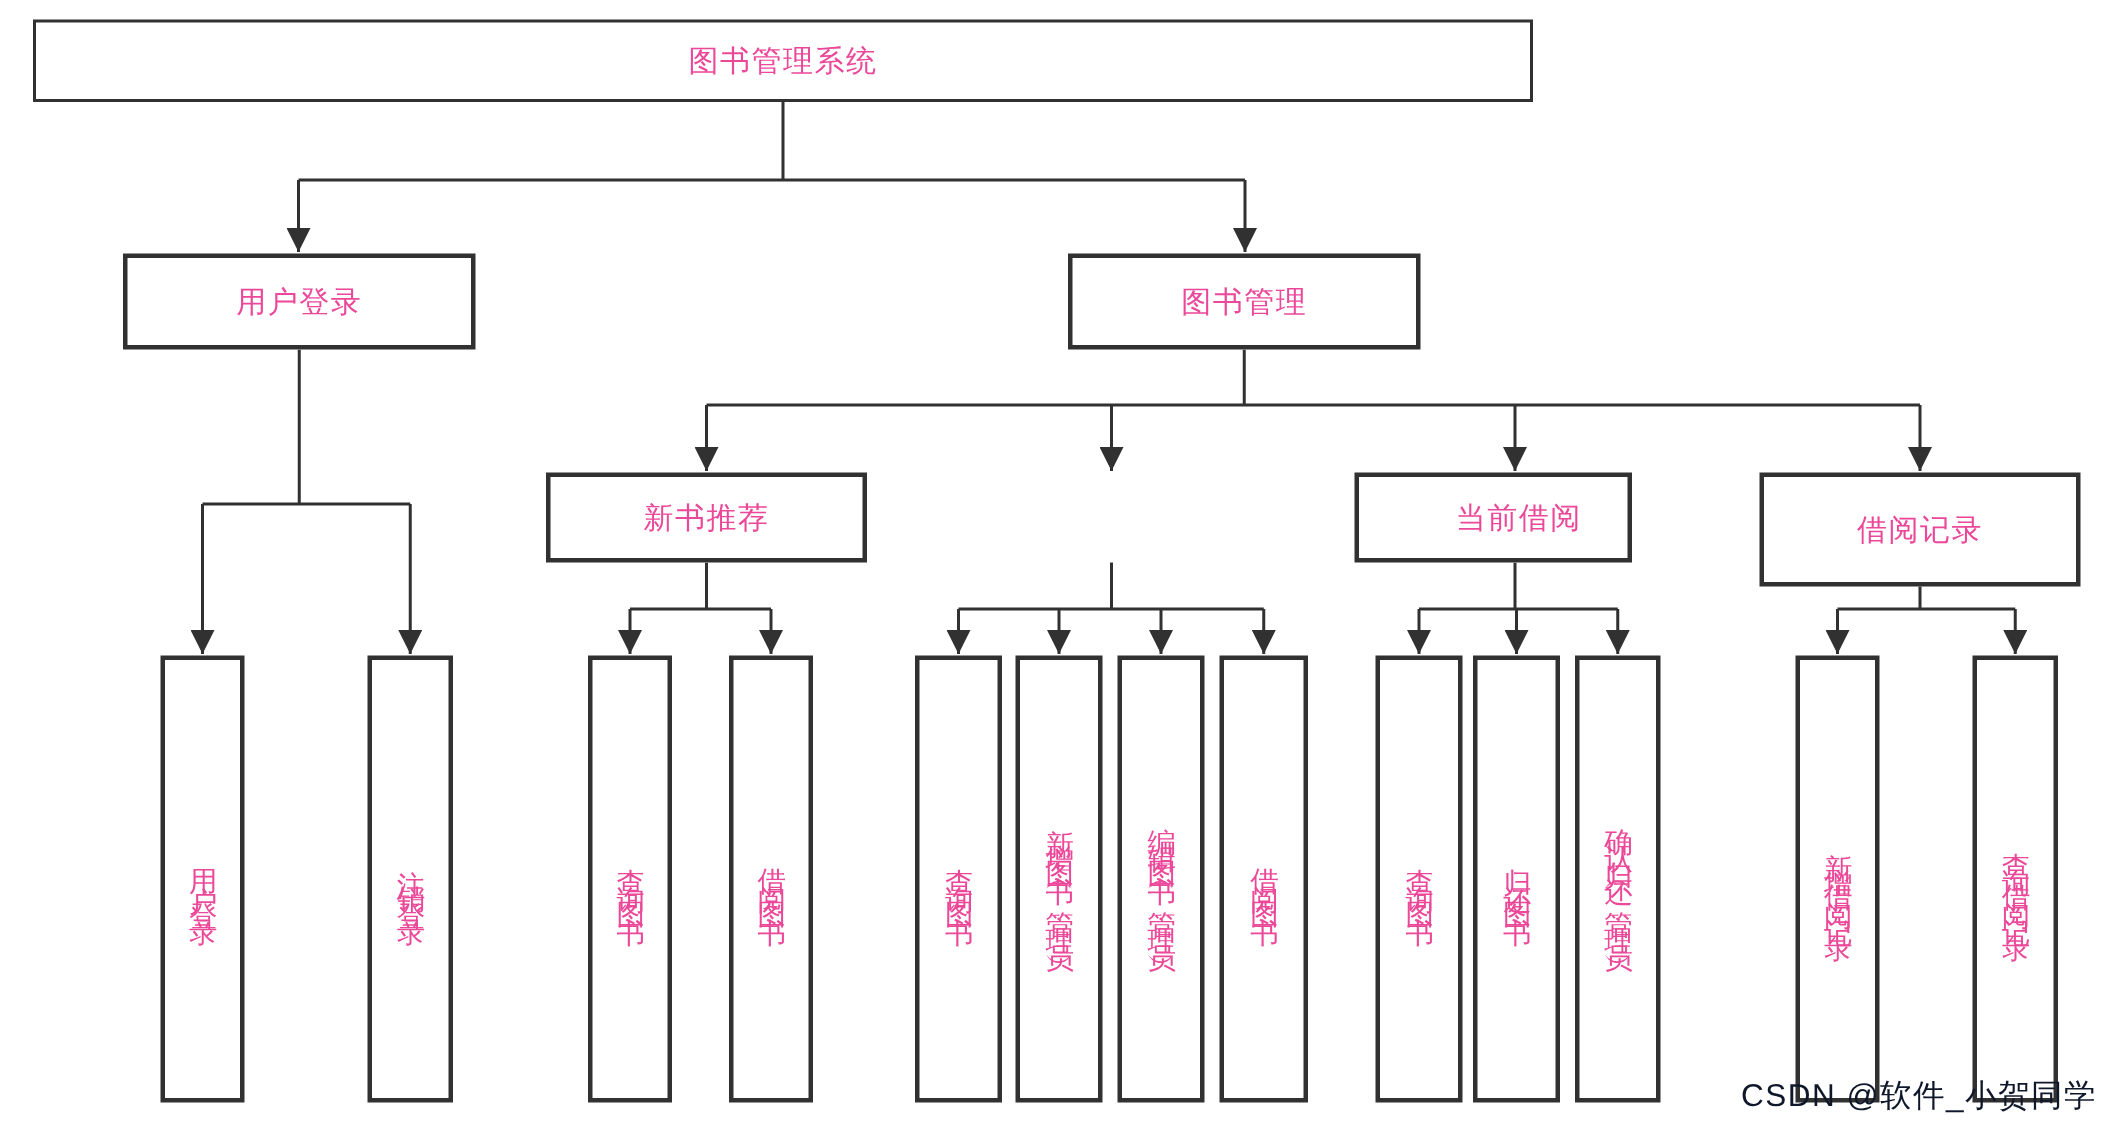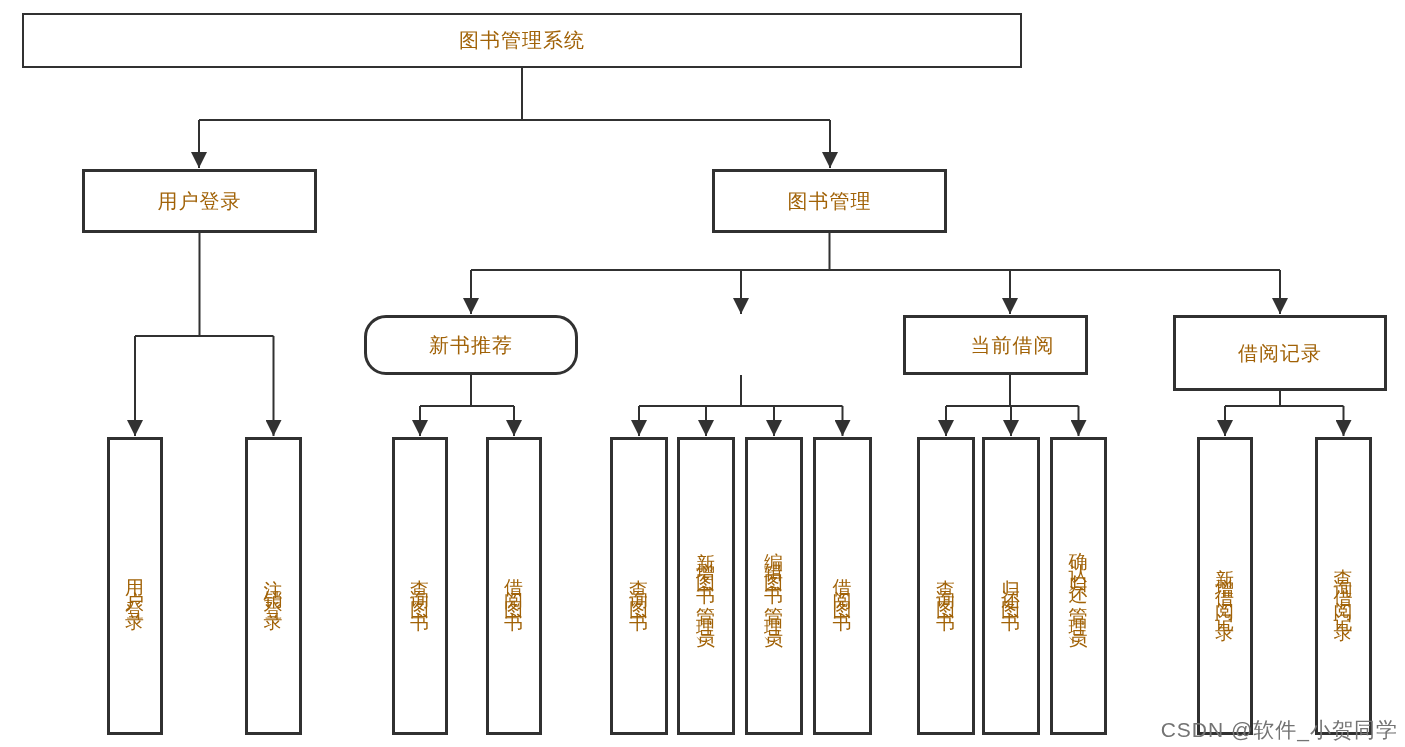--- a/index.html
+++ b/index.html
@@ -23,21 +23,21 @@
     z-index: 0;
   }
   .node {
     position: absolute;
     box-sizing: border-box;
     background: #ffffff;
     border: 3px solid #313131;
     display: flex;
     align-items: center;
     justify-content: center;
-    color: #a16207;
+    color: #ec4899;
     z-index: 1;
   }
   .node.root { border-width: 2px; }
   .node .hl {
     font-size: 20px;
     letter-spacing: 1px;
     white-space: nowrap;
   }
   .node .vt {
     writing-mode: vertical-rl;
@@ -45,21 +45,21 @@
     font-size: 19px;
     letter-spacing: 11px;
     line-height: 1;
     white-space: nowrap;
   }
   .watermark {
     position: absolute;
     right: 7px;
     bottom: 3px;
     font-size: 21px;
-    color: #737373;
+    color: #0f172a;
     letter-spacing: 1px;
     z-index: 2;
     white-space: nowrap;
   }
 </style>
 </head>
 <body>
 
 <div class="canvas">
 
@@ -103,21 +103,21 @@
     <span class="hl">图书管理系统</span>
   </div>
 
   <div class="node" style="left:82px;top:169px;width:235px;height:64px;">
     <span class="hl">用户登录</span>
   </div>
   <div class="node" style="left:712px;top:169px;width:235px;height:64px;">
     <span class="hl">图书管理</span>
   </div>
 
-  <div class="node" style="left:364px;top:315px;width:214px;height:60px;border-radius:22px;">
+  <div class="node" style="left:364px;top:315px;width:214px;height:60px;">
     <span class="hl">新书推荐</span>
   </div>
   <div class="node" style="left:903px;top:315px;width:185px;height:60px;padding-left:34px;">
     <span class="hl">当前借阅</span>
   </div>
   <div class="node" style="left:1173px;top:315px;width:214px;height:76px;">
     <span class="hl">借阅记录</span>
   </div>
 
   <div class="node" style="left:107px;top:437px;width:56px;height:298px;">

